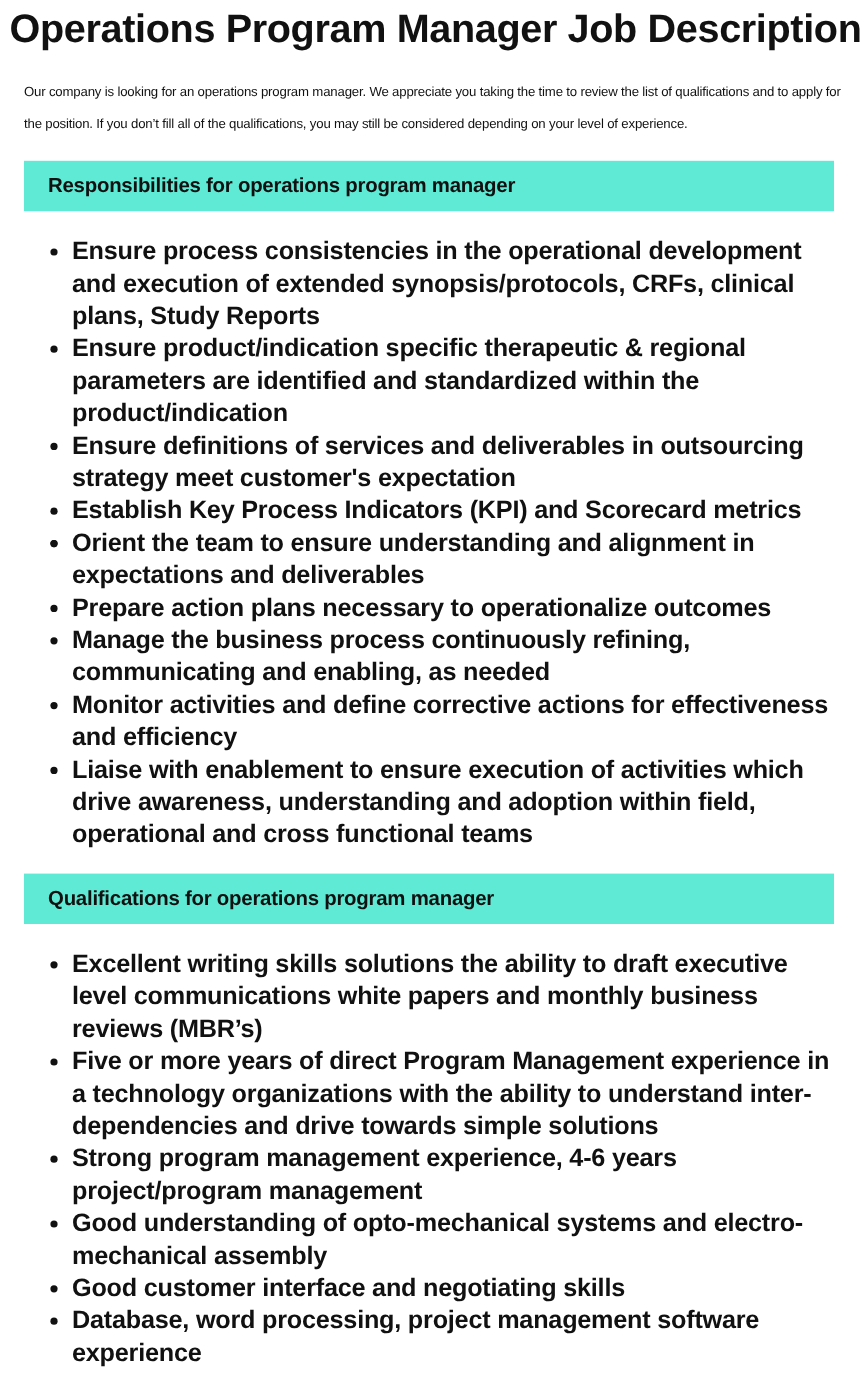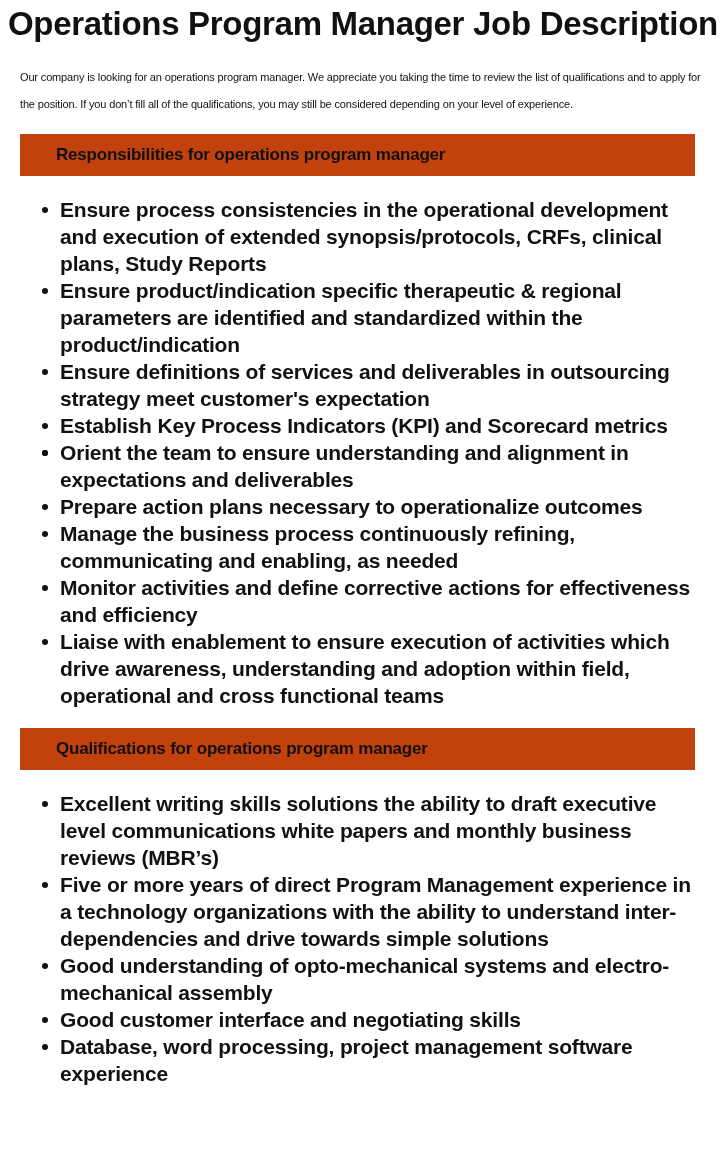--- a/index.html
+++ b/index.html
@@ -23,26 +23,26 @@
       letter-spacing: -0.3px;
       white-space: nowrap;
     }
     .intro {
       font-size: 11px;
       line-height: 27px;
       margin: 20px 18px 0 20px;
       letter-spacing: -0.15px;
     }
     .section-header {
-      background: #c2410c;
+      background: #5eead4;
       margin: 16px 25px 0 20px;
       height: 42px;
       display: flex;
       align-items: center;
-      padding-left: 36px;
+      padding-left: 20px;
     }
     .section-header h2 {
       margin: 0;
       font-size: 17px;
       font-weight: bold;
       letter-spacing: -0.2px;
     }
     ul.list {
       margin: 20px 25px 0 20px;
       padding: 0 0 0 40px;
@@ -90,16 +90,17 @@
   <li><span class="bullet"></span><span>Liaise with enablement to ensure execution of activities which drive awareness, understanding and adoption within field, operational and cross functional teams</span></li>
 </ul>
 
 <div class="section-header" id="qual-header">
   <h2>Qualifications for operations program manager</h2>
 </div>
 
 <ul class="list">
   <li><span class="bullet"></span><span>Excellent writing skills solutions the ability to draft executive level communications white papers and monthly business reviews (MBR’s)</span></li>
   <li><span class="bullet"></span><span>Five or more years of direct Program Management experience in a technology organizations with the ability to understand inter-dependencies and drive towards simple solutions</span></li>
+  <li><span class="bullet"></span><span>Strong program management experience, 4-6 years project/program management</span></li>
   <li><span class="bullet"></span><span>Good understanding of opto-mechanical systems and electro-mechanical assembly</span></li>
   <li><span class="bullet"></span><span>Good customer interface and negotiating skills</span></li>
   <li><span class="bullet"></span><span>Database, word processing, project management software experience</span></li>
 </ul>
 
 </body></html>

